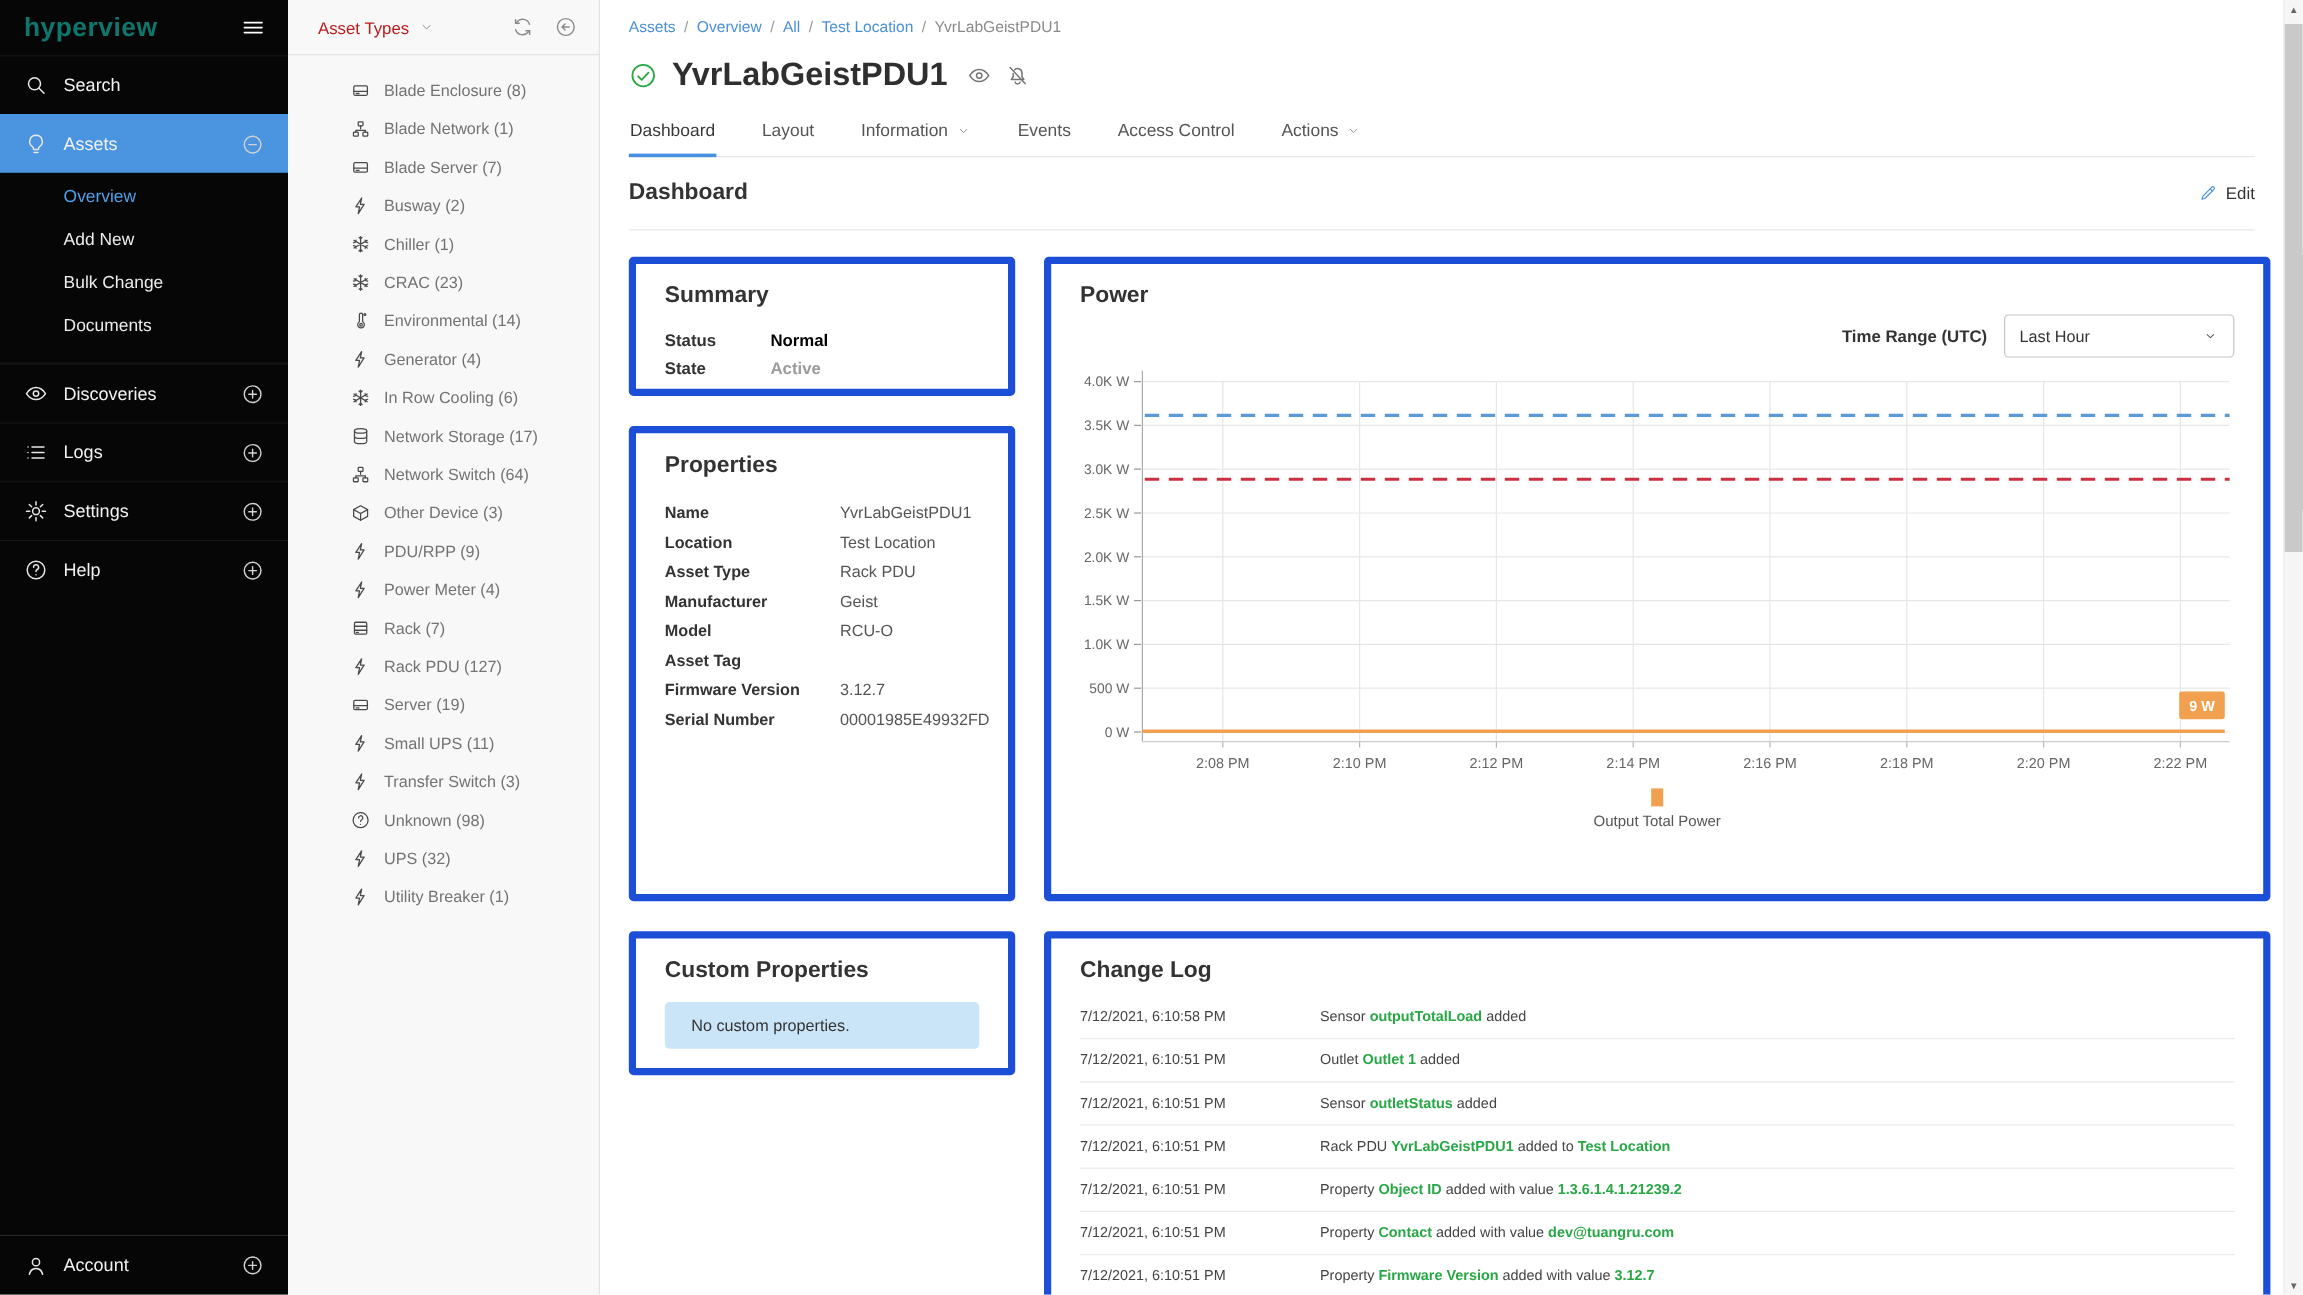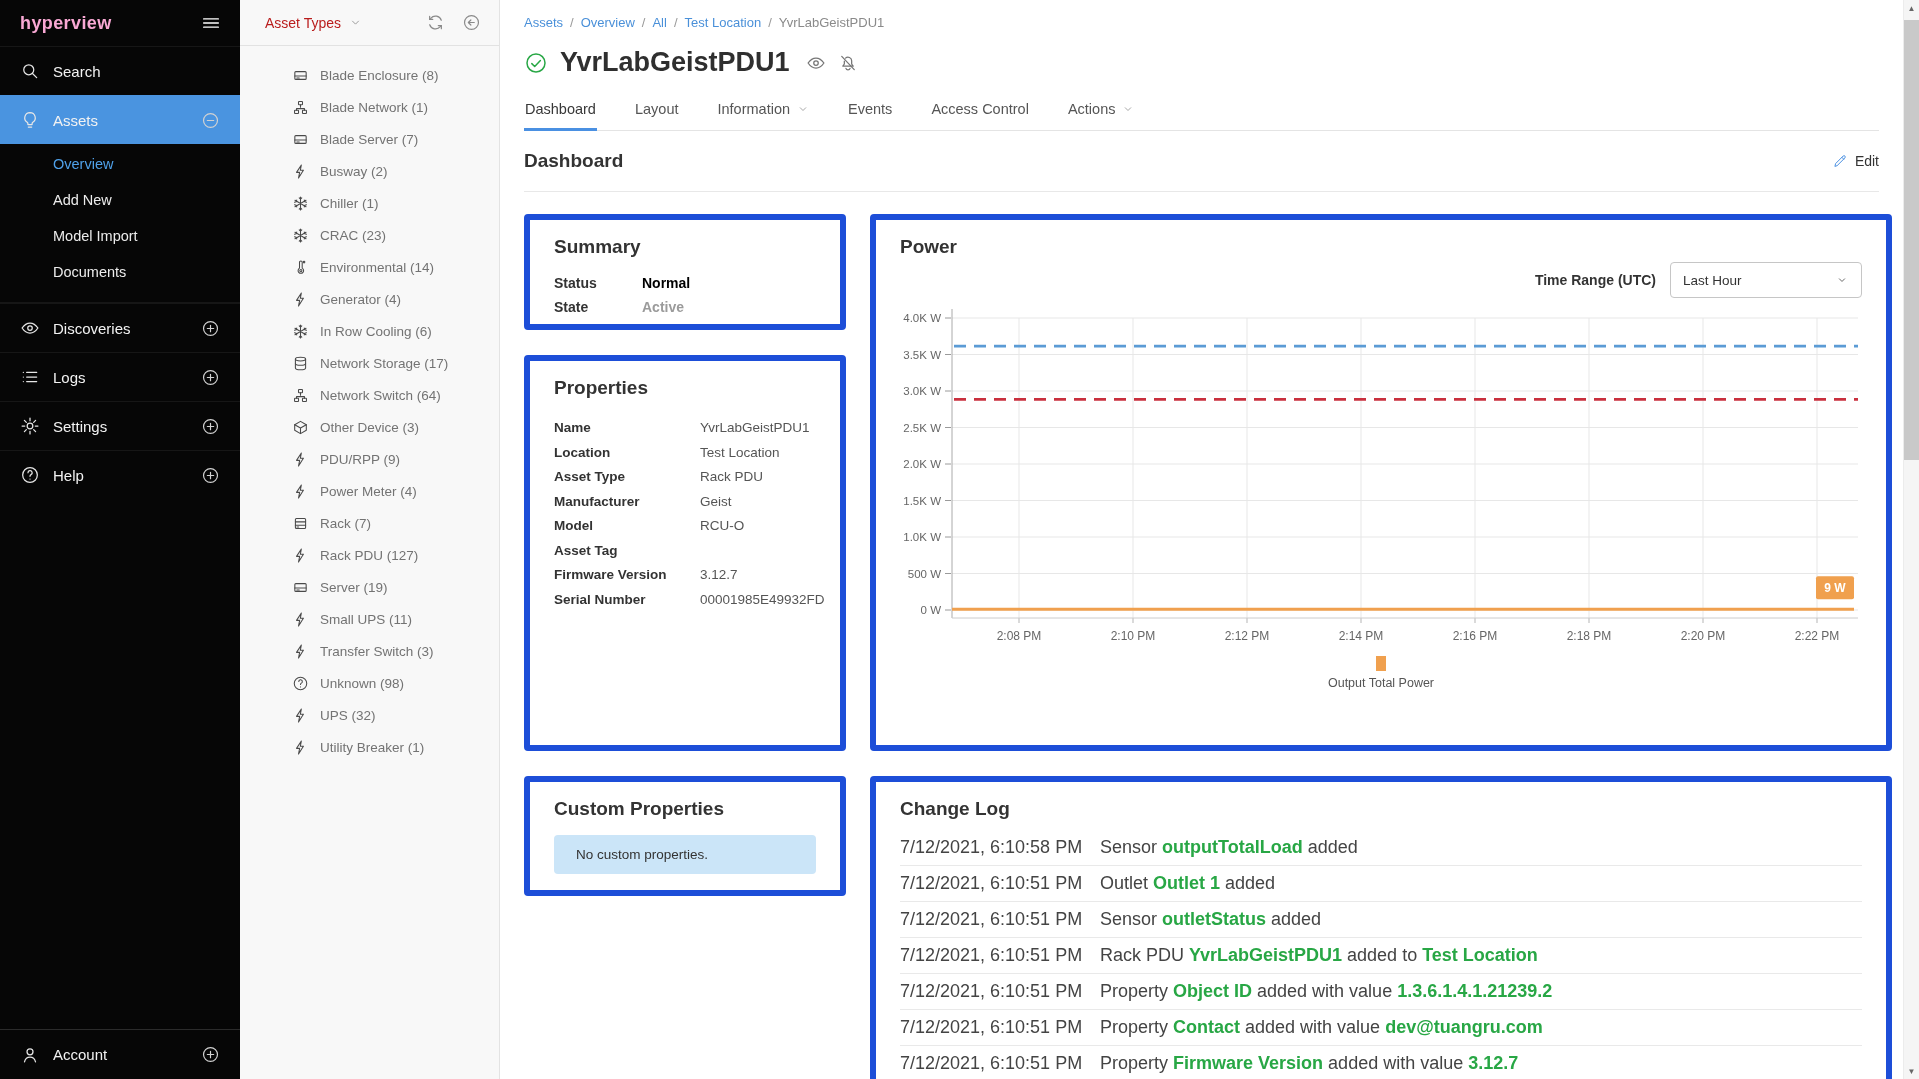--- a/index.html
+++ b/index.html
@@ -5,21 +5,21 @@
   * { box-sizing: border-box; }
   html,body { margin:0; padding:0; width:1919px; height:1079px; overflow:hidden;
     font-family:"Liberation Sans", sans-serif; color:#333; background:#fff; }
   .app { display:flex; width:1919px; height:1079px; }
 
   
   .sidebar { width:240px; flex-shrink:0; background:#060606; color:#f0f0f0;
     display:flex; flex-direction:column; }
   .logo-row { height:46px; display:flex; align-items:center; justify-content:space-between;
     padding:0 18px 0 20px; }
-  .logo { color:#f9a8d4; font-size:18px; font-weight:700; letter-spacing:.4px; }
+  .logo { color:#0f766e; font-size:22px; font-weight:700; letter-spacing:.4px; }
   .ic { display:inline-flex; }
   .ic svg { width:100%; height:100%; }
   .burger { width:22px; height:22px; color:#fff; cursor:pointer; }
   .side-nav { flex:1; }
   .side-item { height:49px; display:flex; align-items:center; gap:13px; padding:0 20px;
     font-size:15px; color:#f2f2f2; border-top:1px solid #161616; cursor:pointer; }
   .side-item .side-ic { width:20px; height:20px; color:#e6e6e6; }
   .side-item .exp { width:19px; height:19px; margin-left:auto; color:#d2d2d2; }
   .side-item.active { background:var(--sidebar-active); border-top-color:transparent; }
   .subnav { padding:2px 0 12px; border-bottom:1px solid #161616; }
@@ -97,21 +97,21 @@
     background:#fff; cursor:pointer; }
   .tr-caret { width:14px; height:14px; color:#555; margin-left:auto; }
   .chart-wrap { margin-top:4px; }
   .chart-legend { display:flex; flex-direction:column; align-items:center; gap:5px; margin-top:6px; }
   .legend-swatch { width:10px; height:15px; background:var(--chart-orange); }
   .legend-label { font-size:12.5px; color:#555; }
 
   .card.changelog { height:322px; }
   .cl-rows { margin-top:10px; }
   .cl-row { display:flex; padding:9px 0; border-bottom:1px solid #e9e9e9;
-    font-size:18px; color:#444; line-height:17px; }
+    font-size:12px; color:#444; line-height:17px; }
   .cl-time { width:200px; flex-shrink:0; }
   .hl { color:var(--green); font-weight:700; }
 
   
   .scrollbar { width:16px; flex-shrink:0; background:#f5f5f5; border-left:1px solid #ececec;
     position:relative; }
   .sb-arrow { position:absolute; left:0; width:15px; height:16px; display:flex;
     align-items:center; justify-content:center; font-size:8px; color:#666; cursor:pointer; }
   .sb-up { top:0; } .sb-down { bottom:0; }
   .sb-thumb { position:absolute; left:0; top:20px; width:15px; height:440px; background:#c9c9c9; cursor:pointer; }
@@ -151,21 +151,21 @@
           <span class="ic exp">
             <svg viewBox="0 0 24 24" fill="none" stroke="currentColor" stroke-width="1.5" stroke-linecap="round" stroke-linejoin="round">
               <circle cx="12" cy="12" r="8.8"></circle>
               <path d="M8 12h8"></path>
             </svg>
           </span>
         </div>
         <div class="subnav">
           <div class="sub-item active">Overview</div>
           <div class="sub-item">Add New</div>
-          <div class="sub-item">Model Import</div>
+          <div class="sub-item">Bulk Change</div>
           <div class="sub-item">Documents</div>
         </div>
         <div class="side-item">
           <span class="ic side-ic">
             <svg viewBox="0 0 24 24" fill="none" stroke="currentColor" stroke-width="1.5" stroke-linecap="round" stroke-linejoin="round">
               <path d="M2.5 12S6.5 6 12 6s9.5 6 9.5 6-4 6-9.5 6-9.5-6-9.5-6z"></path>
               <circle cx="12" cy="12" r="2.7"></circle>
             </svg>
           </span>
           <span class="side-label">Discoveries</span>

